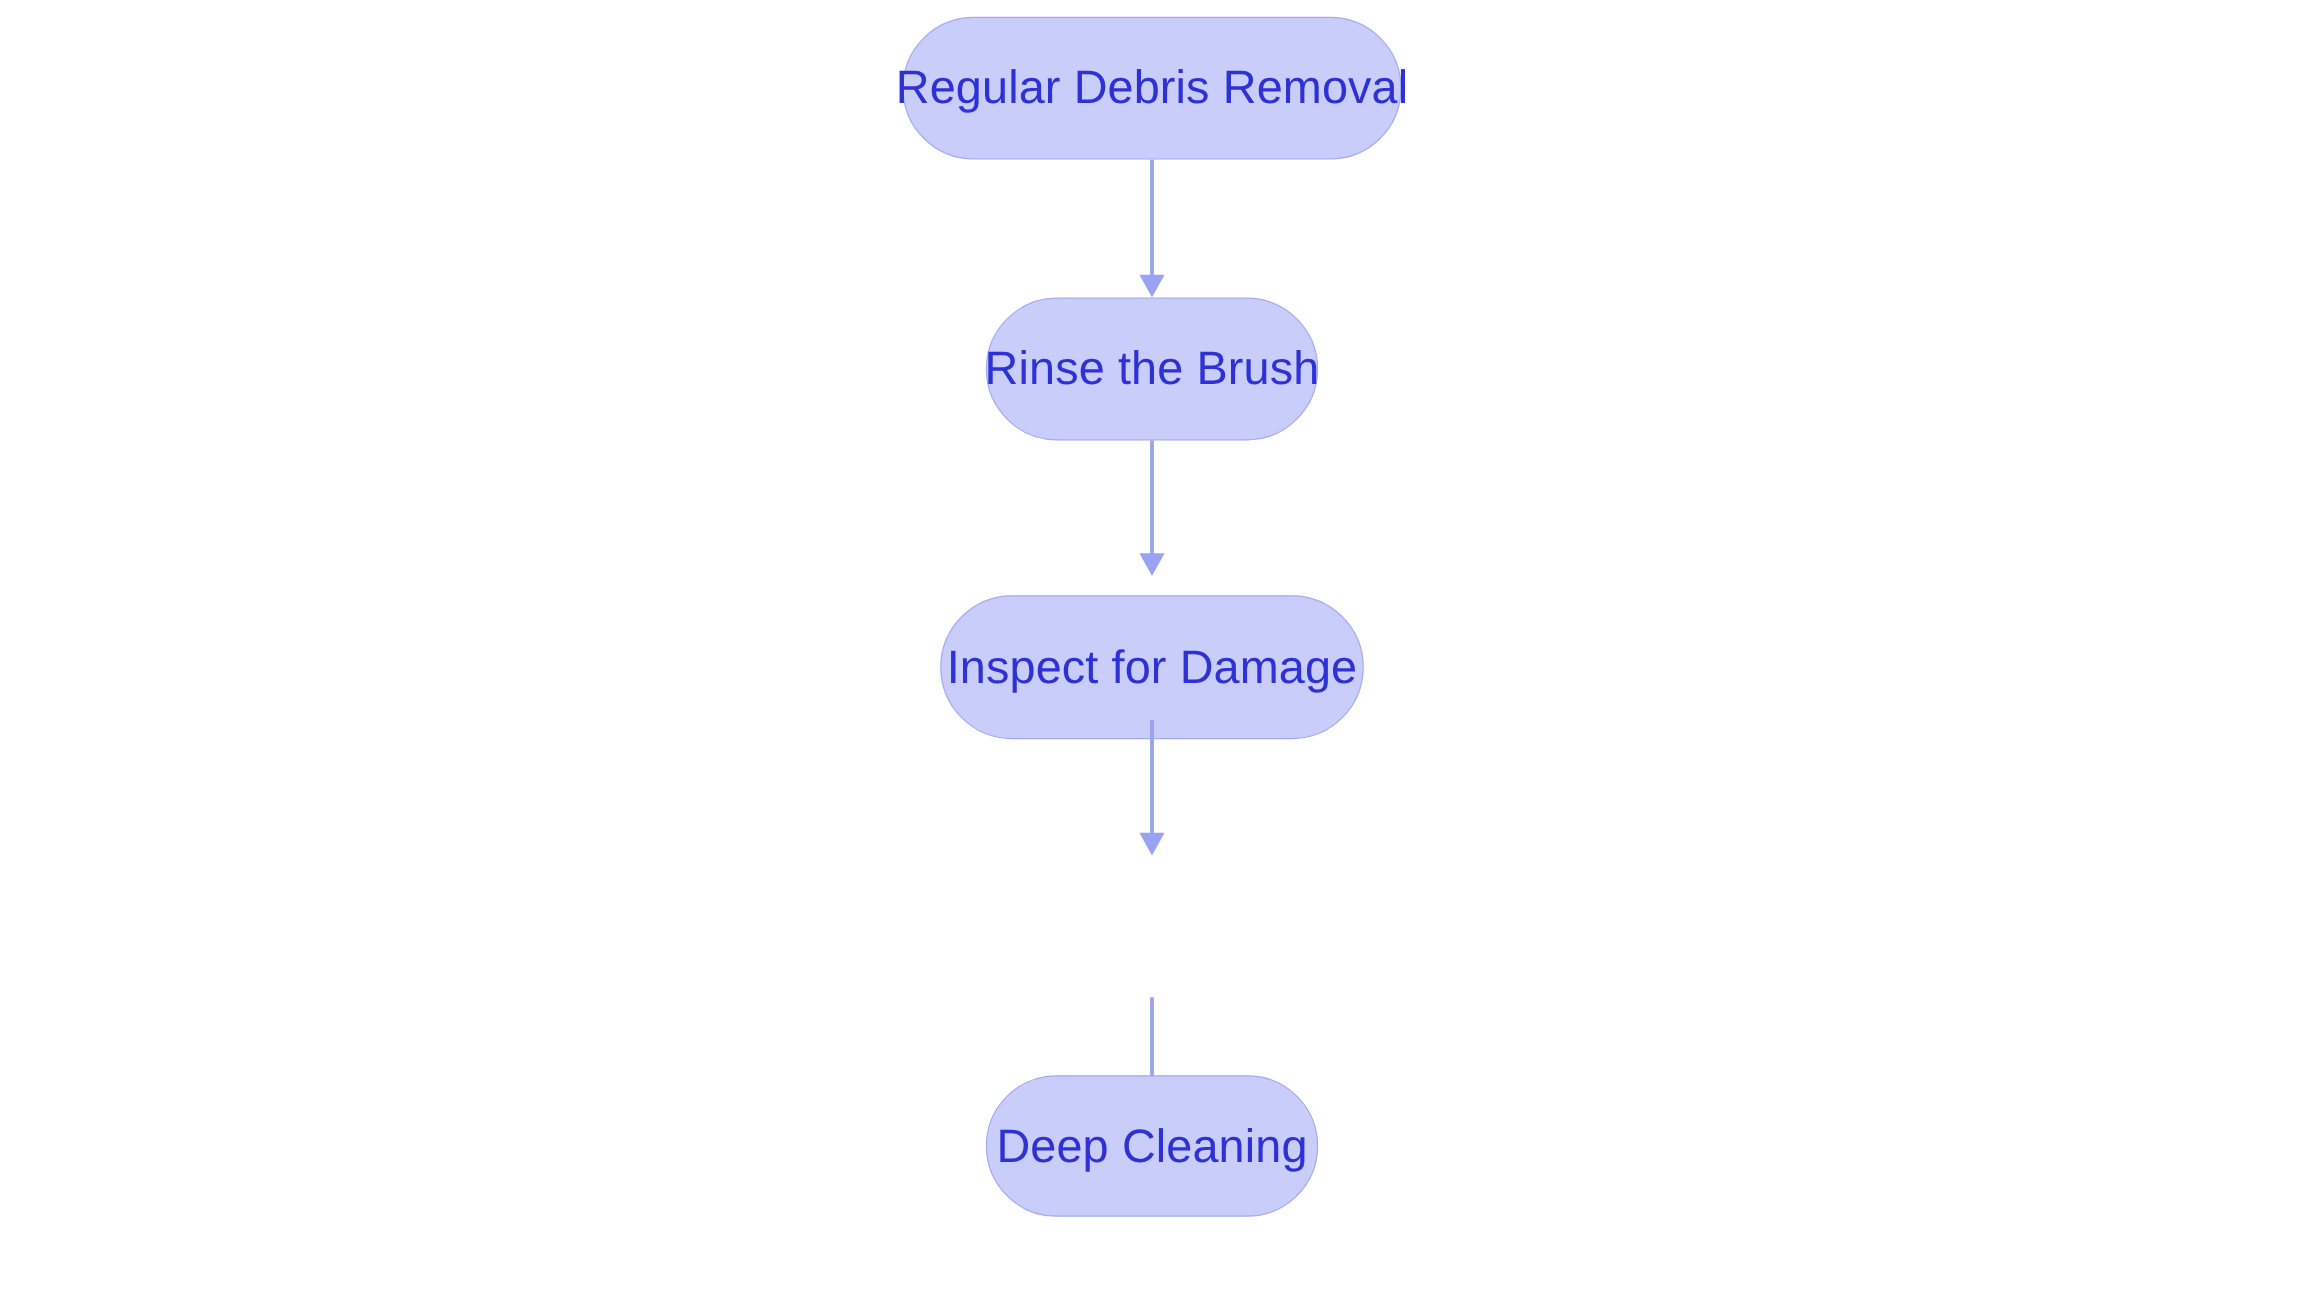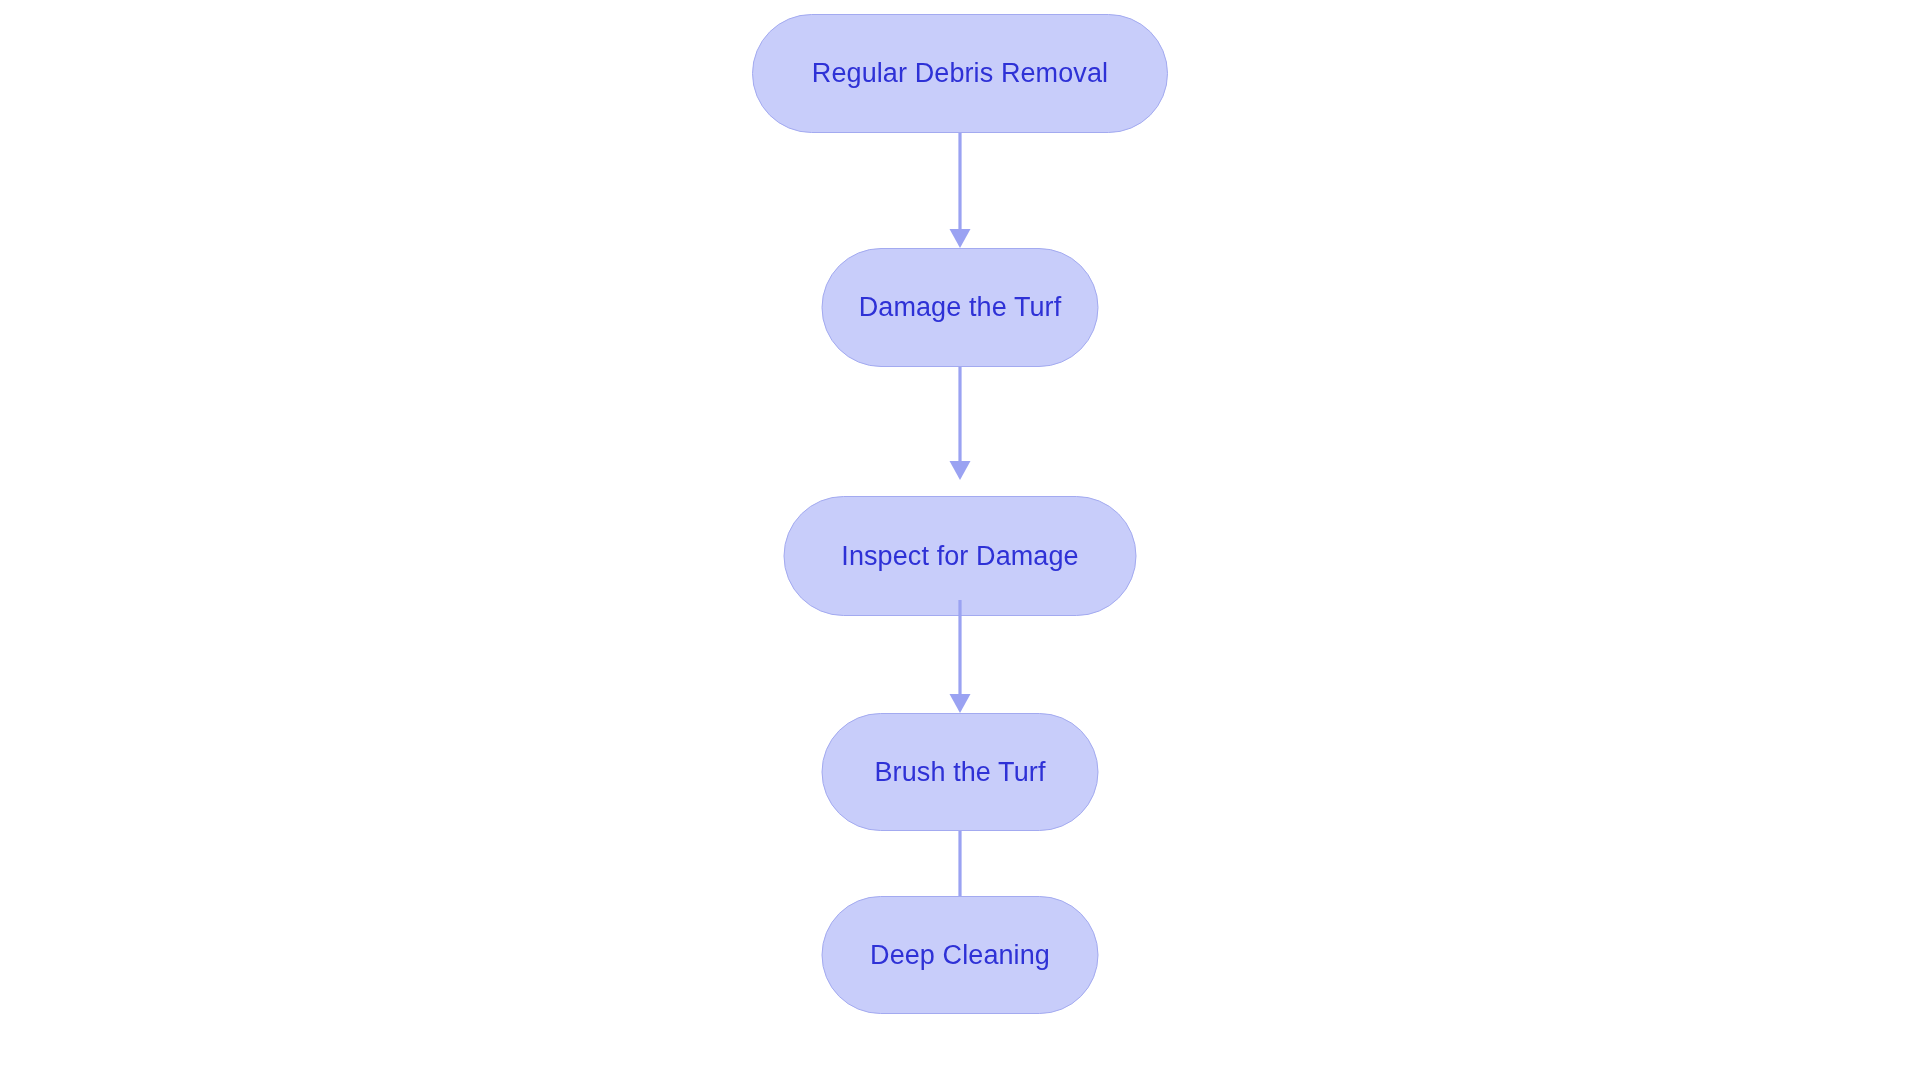--- a/index.html
+++ b/index.html
@@ -25,21 +25,21 @@
     align-items: center;
     justify-content: center;
     background: #c8cdfa;
     border: 1.6px solid #a3aaf0;
     border-radius: 999px;
     transform: translateX(-50%);
     left: 960px;
   }
   .flow-node-label {
     color: #2e31d6;
-    font-size: 27px;
+    font-size: 39px;
     font-weight: 400;
     letter-spacing: 0.1px;
     line-height: 1;
     white-space: nowrap;
     text-align: center;
     font-family: "Liberation Sans", "DejaVu Sans", sans-serif;
   }
   .flow-edge {
     position: absolute;
     left: 960px;
@@ -61,44 +61,41 @@
   </div>
 
   <div class="flow-edge" style="top:133px; height:115px;">
     <svg width="34" height="115" viewBox="0 0 34 115" xmlns="http://www.w3.org/2000/svg">
       <line x1="17" y1="0" x2="17" y2="101" stroke="#9aa2f2" stroke-width="3.2"></line>
       <polygon points="17,115 6.5,96 27.5,96" fill="#9aa2f2"></polygon>
     </svg>
   </div>
 
   <div class="flow-node" style="top:248px; width:277px; height:119px;">
-    <span class="flow-node-label">Damage the Turf</span>
+    <span class="flow-node-label">Rinse the Brush</span>
   </div>
 
   <div class="flow-edge" style="top:367px; height:113px;">
     <svg width="34" height="113" viewBox="0 0 34 113" xmlns="http://www.w3.org/2000/svg">
       <line x1="17" y1="0" x2="17" y2="99" stroke="#9aa2f2" stroke-width="3.2"></line>
       <polygon points="17,113 6.5,94 27.5,94" fill="#9aa2f2"></polygon>
     </svg>
   </div>
 
   <div class="flow-node" style="top:496px; width:353px; height:120px;">
     <span class="flow-node-label">Inspect for Damage</span>
   </div>
 
   <div class="flow-edge" style="top:600px; height:113px;">
     <svg width="34" height="113" viewBox="0 0 34 113" xmlns="http://www.w3.org/2000/svg">
       <line x1="17" y1="0" x2="17" y2="99" stroke="#9aa2f2" stroke-width="3.2"></line>
       <polygon points="17,113 6.5,94 27.5,94" fill="#9aa2f2"></polygon>
     </svg>
   </div>
 
-  <div class="flow-node" style="top:713px; width:277px; height:118px;">
-    <span class="flow-node-label">Brush the Turf</span>
-  </div>
 
   <div class="flow-edge" style="top:831px; height:114px;">
     <svg width="34" height="114" viewBox="0 0 34 114" xmlns="http://www.w3.org/2000/svg">
       <line x1="17" y1="0" x2="17" y2="100" stroke="#9aa2f2" stroke-width="3.2"></line>
       <polygon points="17,114 6.5,95 27.5,95" fill="#9aa2f2"></polygon>
     </svg>
   </div>
 
   <div class="flow-node" style="top:896px; width:277px; height:118px;">
     <span class="flow-node-label">Deep Cleaning</span>

